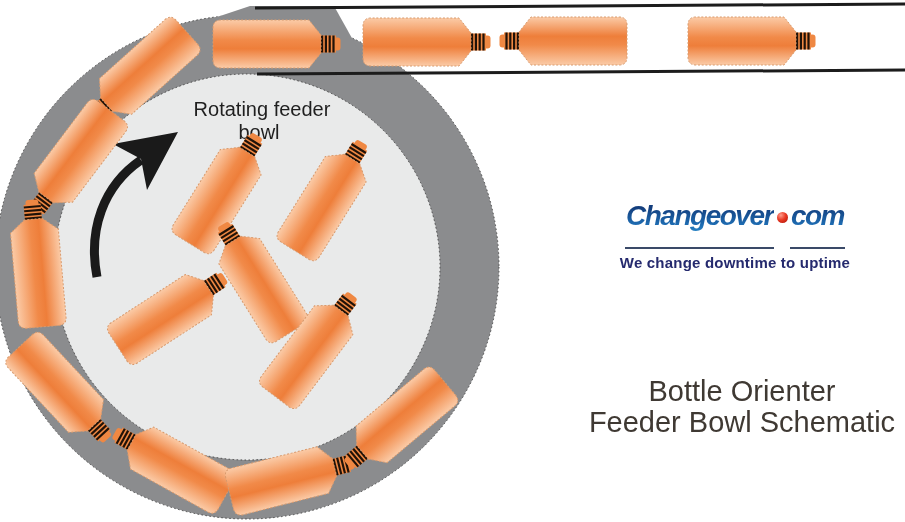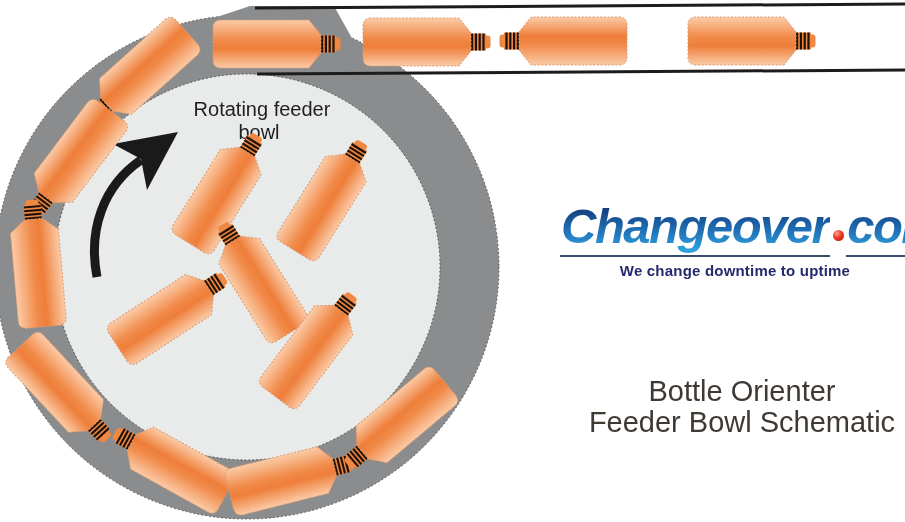--- a/index.html
+++ b/index.html
@@ -17,28 +17,28 @@
   }
 
   
   .logo{
     position:absolute;left:560px;top:202px;width:350px;
     text-align:center;line-height:1;
   }
   .logo-line{white-space:nowrap;}
   .logo-word{
     display:inline-block;
-    font-style:italic;font-weight:700;font-size:49px;
+    font-style:italic;font-weight:700;font-size:28px;
     letter-spacing:-1.5px;
     color:#1b6fb5;
     background:linear-gradient(180deg,#133d7c 12%,#1e6cb2 50%,#2fa0dc 90%);
     -webkit-background-clip:text;background-clip:text;
     -webkit-text-fill-color:transparent;
     border-bottom:2px solid #3a4a68;
-    padding:0 1px 4px 1px;
+    padding:0 1px 17px 1px;
   }
   .logo-dot{
     display:inline-block;width:11px;height:11px;border-radius:50%;
     background:radial-gradient(circle at 35% 30%, #ff9d8d 0%, #ea3a24 45%, #a80f05 100%);
     margin:0 2px 2px 3px;vertical-align:baseline;
   }
   .logo-tagline{
     margin-top:6px;
     font-weight:700;font-size:15px;color:#252a6e;letter-spacing:0.2px;
   }

